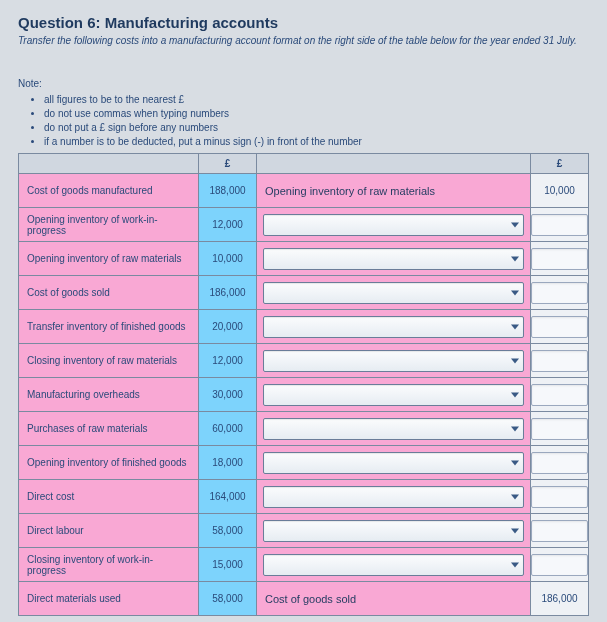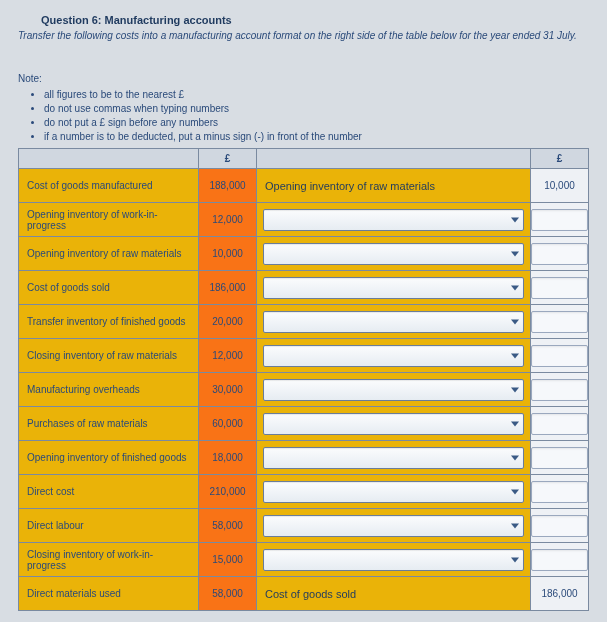--- a/index.html
+++ b/index.html
@@ -6,25 +6,24 @@
   body {
     font-family: Arial, sans-serif;
     background: #d8dde3;
     width: 607px;
     height: 622px;
     padding: 14px 18px;
     color: #1f3a5f;
     font-size: 11px;
   }
   .q-title {
-    font-size: 11px;
+    font-size: 15px;
     font-weight: 600;
     color: #1f3a5f;
     margin-bottom: 4px;
-    margin-left: 23px;
   }
   .instr {
     font-size: 10px;
     color: #2a4a7a;
     margin-bottom: 6px;
     font-style: italic;
   }
   .note-label {
     font-size: 10px;
     color: #2a4a7a;
@@ -44,34 +43,34 @@
   }
   table.grid {
     width: 100%;
     border-collapse: collapse;
   }
   table.grid td {
     border: 1px solid #7a8aa0;
     padding: 0;
     vertical-align: middle;
     height: 34px;
-    background: #eab308;
+    background: #f9a8d4;
   }
   table.grid td.label {
     width: 180px;
     padding: 4px 8px;
     font-size: 10px;
     color: #2a4a7a;
   }
   table.grid td.num {
     width: 58px;
     text-align: center;
     font-size: 10px;
     color: #2a4a7a;
-    background: #f97316;
+    background: #7dd3fc;
   }
   table.grid td.dd {
     width: auto;
     padding: 3px 6px;
   }
   table.grid td.num2 {
     width: 58px;
     text-align: center;
     font-size: 10px;
     color: #2a4a7a;
@@ -249,21 +248,21 @@
             <span></span>
             <span class="chev"></span>
           </div>
         </td>
       <td class="num2 pad-input">
           <div class="inputbox"></div>
         </td>
     </tr>
     <tr>
       <td class="label">Direct cost</td>
-      <td class="num">210,000</td>
+      <td class="num">164,000</td>
       <td class="dd">
           <div class="select">
             <span></span>
             <span class="chev"></span>
           </div>
         </td>
       <td class="num2 pad-input">
           <div class="inputbox"></div>
         </td>
     </tr>

